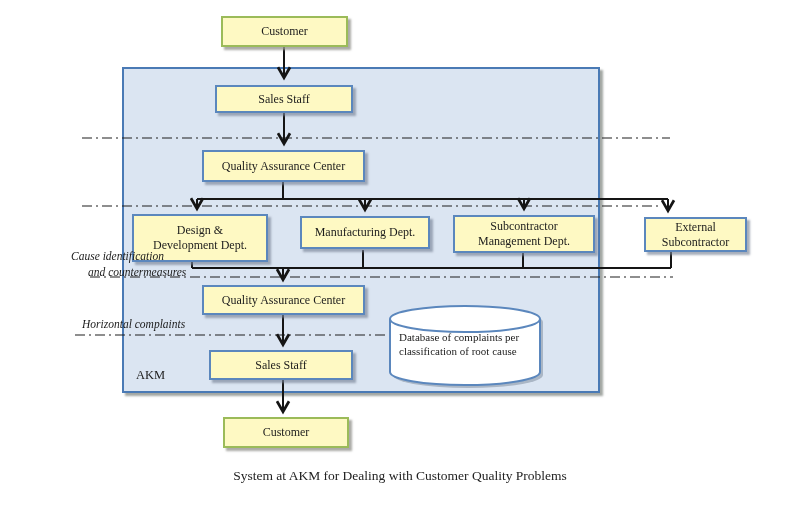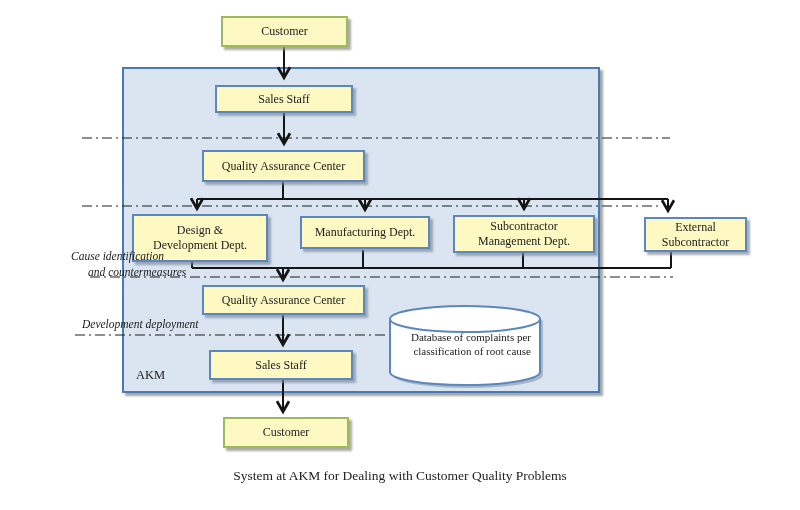--- a/index.html
+++ b/index.html
@@ -20,21 +20,21 @@
     box-shadow:3px 3px 2px rgba(120,130,150,0.65);
     font-size:12px;text-align:center;line-height:1.25;color:#1c1c1c;
   }
   .node.green{border-color:#9bbb59;box-shadow:3px 3px 2px rgba(150,150,145,0.8);}
   .phase{
     position:absolute;z-index:3;font-style:italic;font-size:11.5px;color:#1a1a1a;
     white-space:nowrap;line-height:1.3;
   }
   .akm{position:absolute;z-index:3;font-size:12.5px;color:#1c1c1c;}
   .dbtext{
-    position:absolute;z-index:3;font-size:11px;line-height:1.3;text-align:right;color:#1c1c1c;
+    position:absolute;z-index:3;font-size:11px;line-height:1.3;text-align:left;color:#1c1c1c;
   }
   .caption{
     position:absolute;left:0;top:468px;width:800px;text-align:center;
     font-size:13.5px;color:#222;z-index:3;
   }
 </style>
 </head>
 <body>
 
 <div id="stage">
@@ -118,19 +118,19 @@
   </div>
 
   <div class="node green" style="left:223px;top:417px;width:126px;height:31px;">
     <span>Customer</span>
   </div>
 
   <div class="dbtext" style="left:399px;top:330px;width:132px;">Database of complaints per classification of root cause</div>
 
   <div class="phase" style="left:71px;top:249px;">Cause identification</div>
   <div class="phase" style="left:71px;top:265px;margin-left:17px;">and countermeasures</div>
-  <div class="phase" style="left:82px;top:317px;">Development deployment</div>
+  <div class="phase" style="left:82px;top:317px;">Horizontal complaints</div>
 
   <div class="akm" style="left:136px;top:368px;">AKM</div>
 
   <div class="caption">System at AKM for Dealing with Customer Quality Problems</div>
 
 </div>
 
 </body></html>

